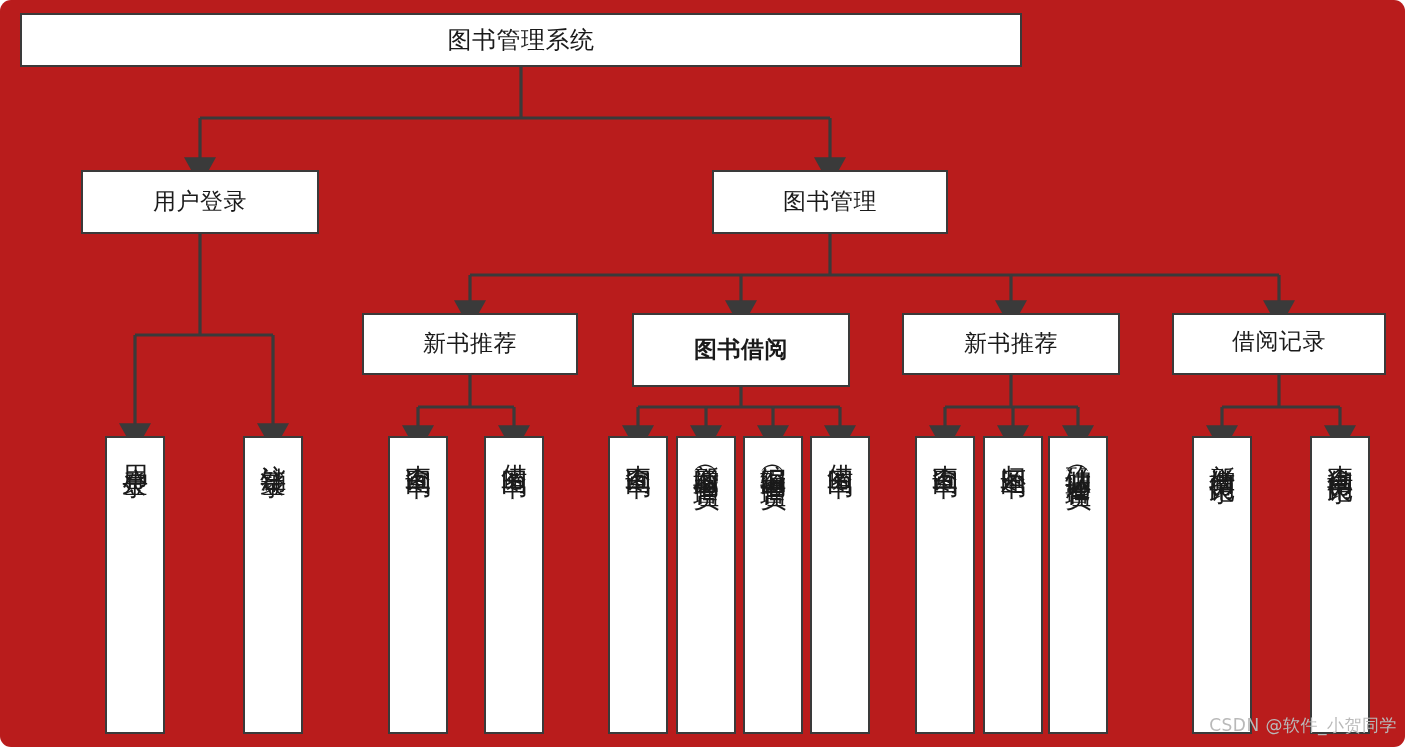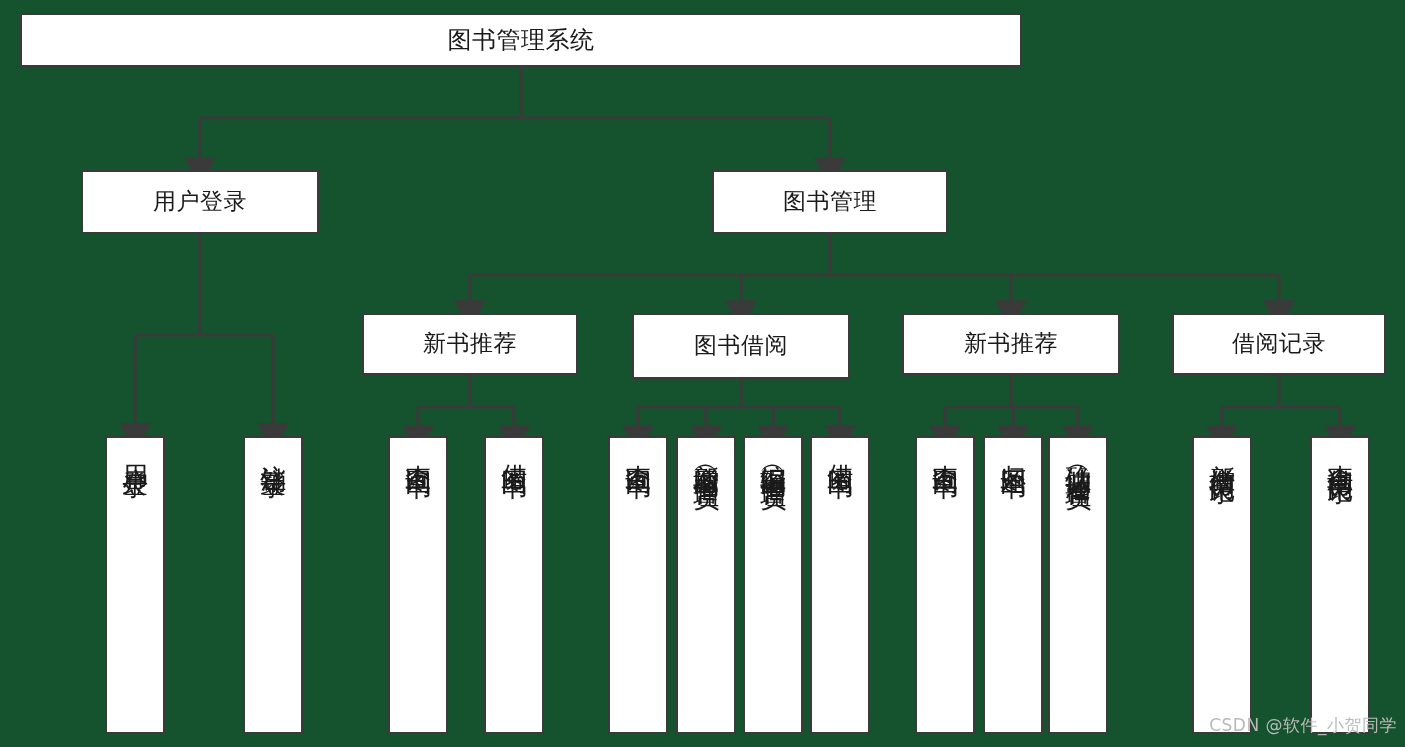--- a/index.html
+++ b/index.html
@@ -10,21 +10,22 @@
   body {
     width: 1405px;
     height: 747px;
     font-family: "DejaVu Sans", "Liberation Sans", sans-serif;
     overflow: hidden;
   }
   #diagram-root {
     position: relative;
     width: 1405px;
     height: 747px;
-    background: #14532d;
+    background: #b91c1c;
+    border-radius: 11px;
   }
   svg.diagram {
     position: absolute;
     left: 0;
     top: 0;
     width: 1405px;
     height: 747px;
   }
   .node-box {
     position: absolute;
@@ -136,27 +137,27 @@
   <div class="node-box horizontal" style="left:81px;top:170px;width:238px;height:64px;">
     <span class="node-label">用户登录</span>
   </div>
   <div class="node-box horizontal" style="left:712px;top:170px;width:236px;height:64px;">
     <span class="node-label">图书管理</span>
   </div>
 
   <div class="node-box horizontal" style="left:362px;top:313px;width:216px;height:62px;">
     <span class="node-label">新书推荐</span>
   </div>
-  <div class="node-box horizontal" style="left:632px;top:313px;width:218px;height:66px;">
+  <div class="node-box horizontal" style="left:632px;top:313px;width:218px;height:74px;font-weight:bold;">
     <span class="node-label">图书借阅</span>
   </div>
   <div class="node-box horizontal" style="left:902px;top:313px;width:218px;height:62px;">
     <span class="node-label">新书推荐</span>
   </div>
-  <div class="node-box horizontal" style="left:1172px;top:313px;width:214px;height:62px;">
+  <div class="node-box horizontal" style="left:1172px;top:313px;width:214px;height:62px;font-family:Liberation Mono, monospace;">
     <span class="node-label">借阅记录</span>
   </div>
 
   <div class="node-box vertical" style="left:105px;top:436px;width:60px;height:298px;">
     <span class="node-label">用户登录</span>
   </div>
   <div class="node-box vertical" style="left:243px;top:436px;width:60px;height:298px;">
     <span class="node-label">注销登录</span>
   </div>
   <div class="node-box vertical" style="left:388px;top:436px;width:60px;height:298px;">

